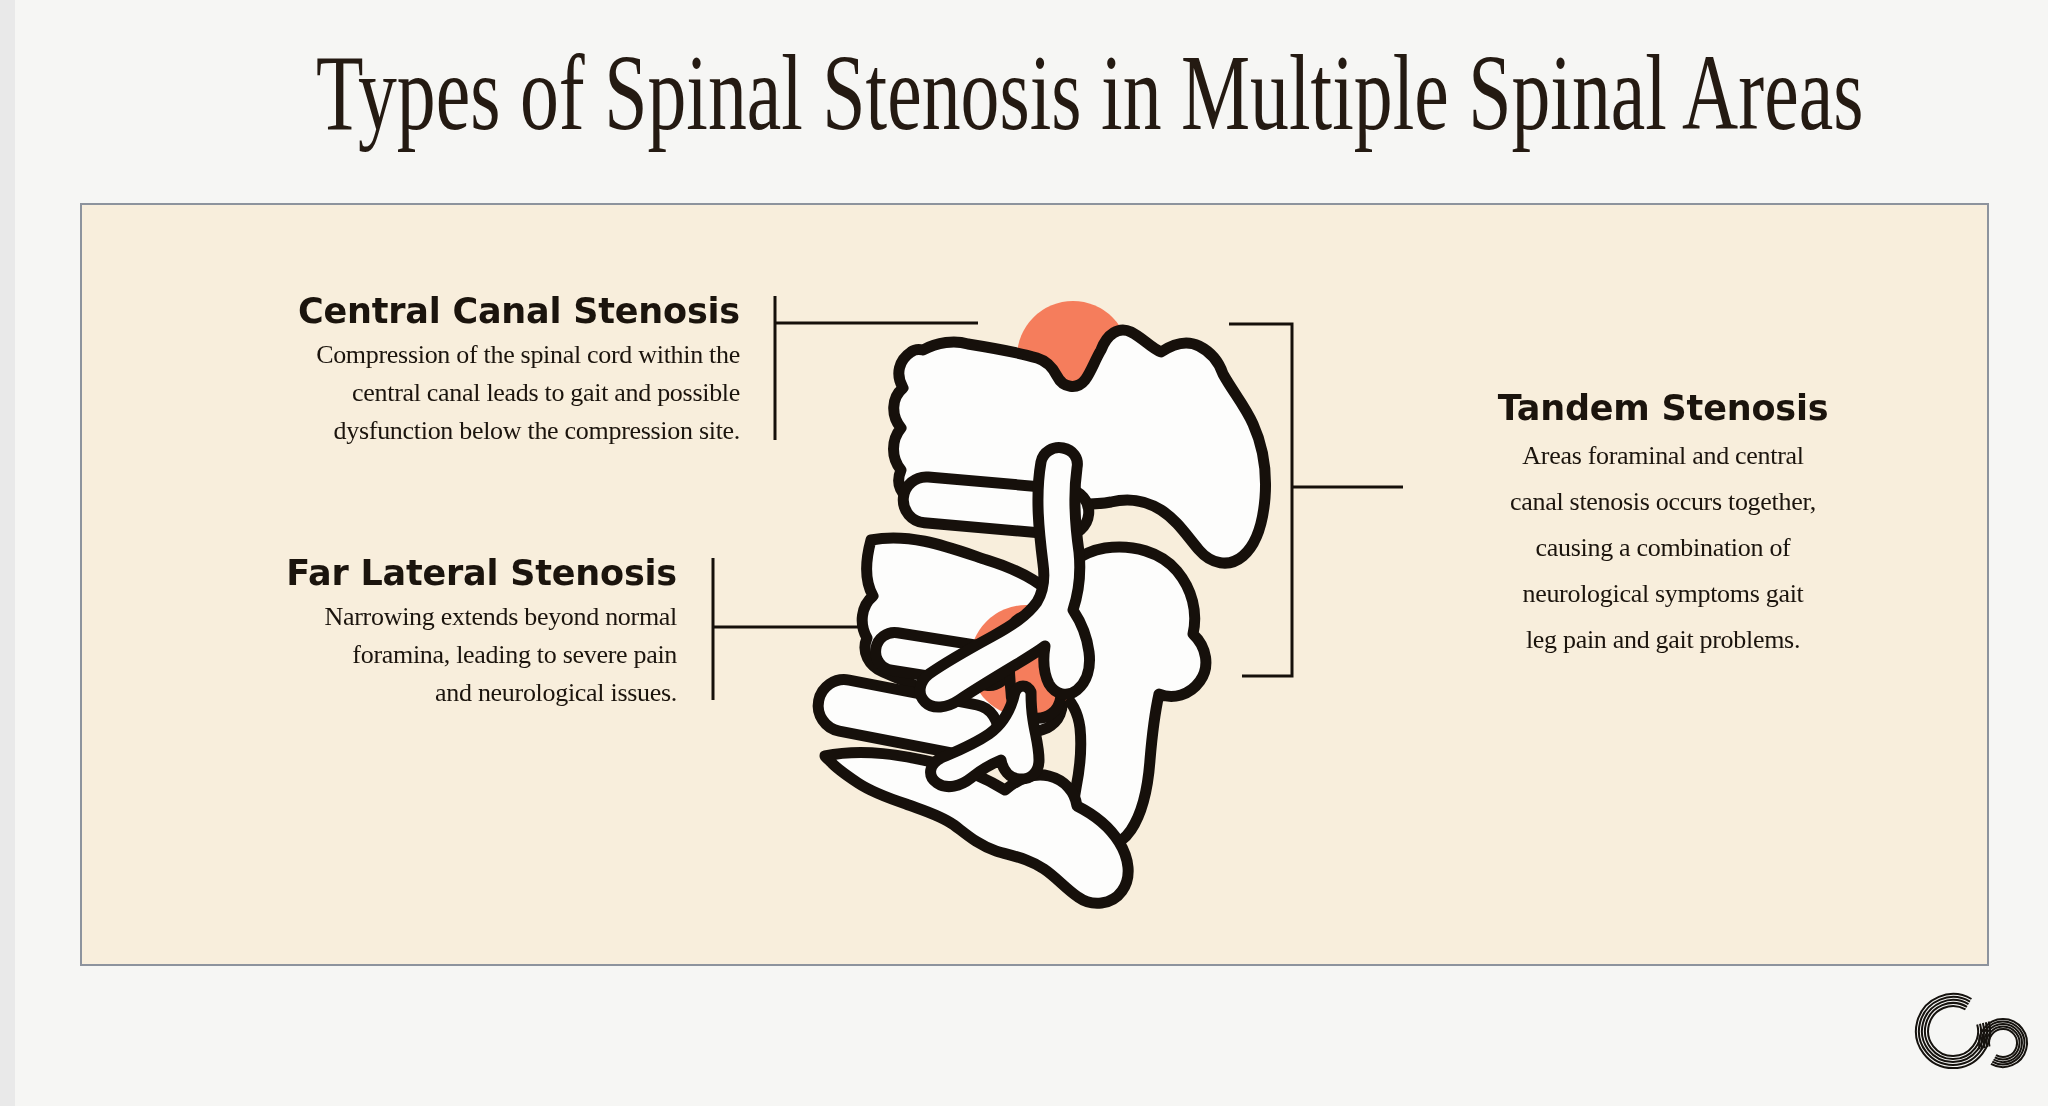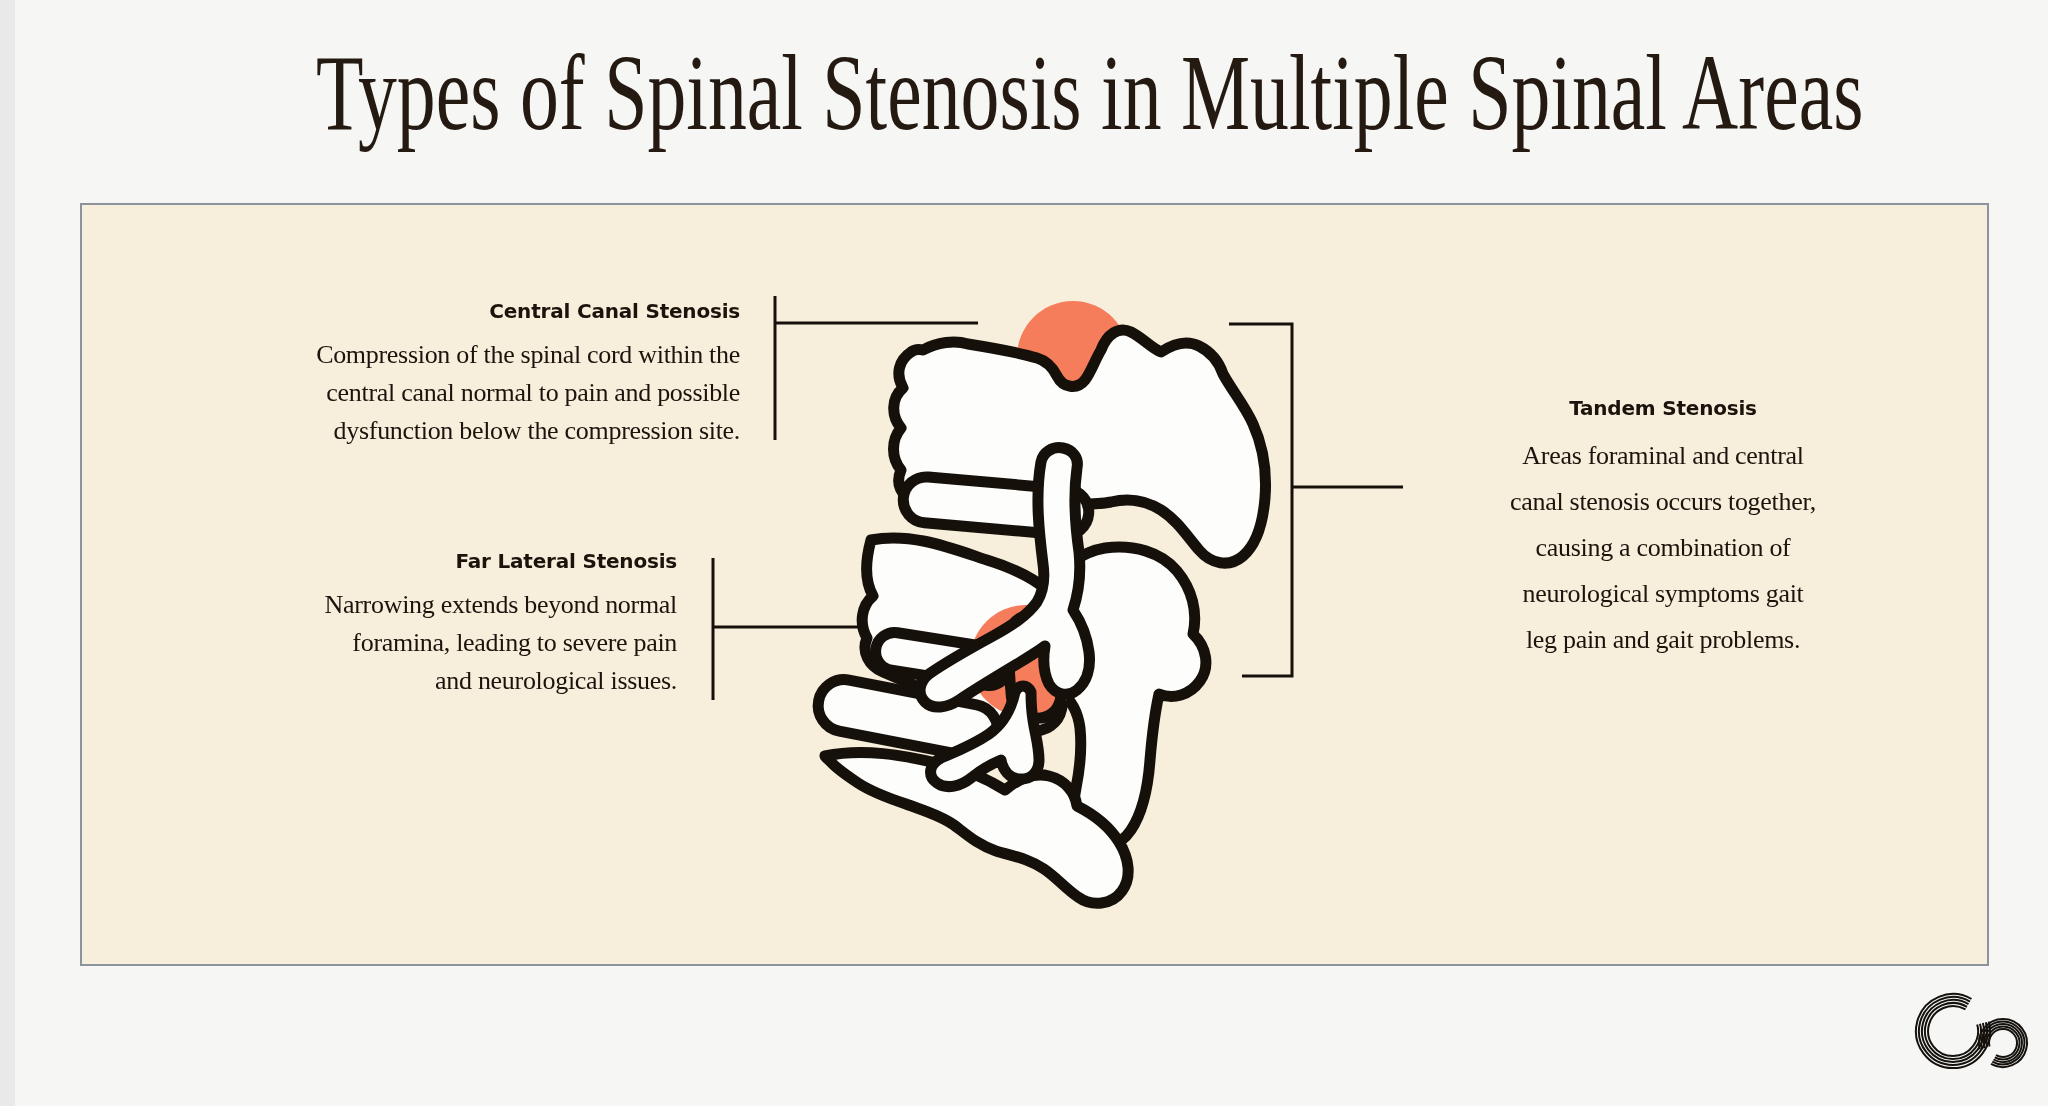--- a/index.html
+++ b/index.html
@@ -14,26 +14,26 @@
 
   
   .panel{position:absolute;left:65px;top:203px;width:1909px;height:763px;box-sizing:border-box;
          background:#F8EEDC;border:2px solid #8D939D;}
 
   
   .art{position:absolute;left:0;top:0;width:2048px;height:1106px;display:block;pointer-events:none;}
 
   
   .label{position:absolute;color:#1B140D;}
-  .label .lab-h{font-weight:700;font-size:20px;line-height:34px;letter-spacing:-0.2px;margin:0 0 8px 0;}
+  .label .lab-h{font-weight:700;font-size:35px;line-height:34px;letter-spacing:-0.2px;margin:0 0 8px 0;}
   .label .lab-line{font-weight:400;font-size:26px;line-height:38px;letter-spacing:-0.3px;font-family:Liberation Serif, serif;}
   .label.align-right{text-align:right;}
   .label.align-left{text-align:center;}
   .block-central{top:294px;right:1323px;width:640px;}
-  .block-farlat{top:544px;right:1386px;width:520px;}
+  .block-farlat{top:556px;right:1386px;width:520px;}
   .block-tandem{top:391px;left:1413px;width:470px;}
   .block-tandem .lab-line{line-height:46px;}
 
   
   .logo{position:absolute;left:1890px;top:982px;width:130px;height:100px;}
 </style>
 </head>
 <body>
 
 <div class="page">
@@ -116,21 +116,21 @@
         C 914,764 912,776 922,783 C 932,790 946,786 956,778
         C 966,770 976,764 986,760 C 988,770 994,778 1004,779
         C 1016,780 1024,772 1024,760 C 1024,746 1020,734 1018,720
         C 1016,708 1016,698 1016,692 C 1012,684 1004,684 1000,692 Z"></path>
     </g>
   </svg>
 
   <div class="label align-right block-central">
     <div class="lab-h">Central Canal Stenosis</div>
     <div class="lab-line">Compression of the spinal cord within the</div>
-    <div class="lab-line">central canal normal to pain and possible</div>
+    <div class="lab-line">central canal leads to gait and possible</div>
     <div class="lab-line">dysfunction below the compression site.</div>
   </div>
 
   <div class="label align-right block-farlat">
     <div class="lab-h">Far Lateral Stenosis</div>
     <div class="lab-line">Narrowing extends beyond normal</div>
     <div class="lab-line">foramina, leading to severe pain</div>
     <div class="lab-line">and neurological issues.</div>
   </div>
 

